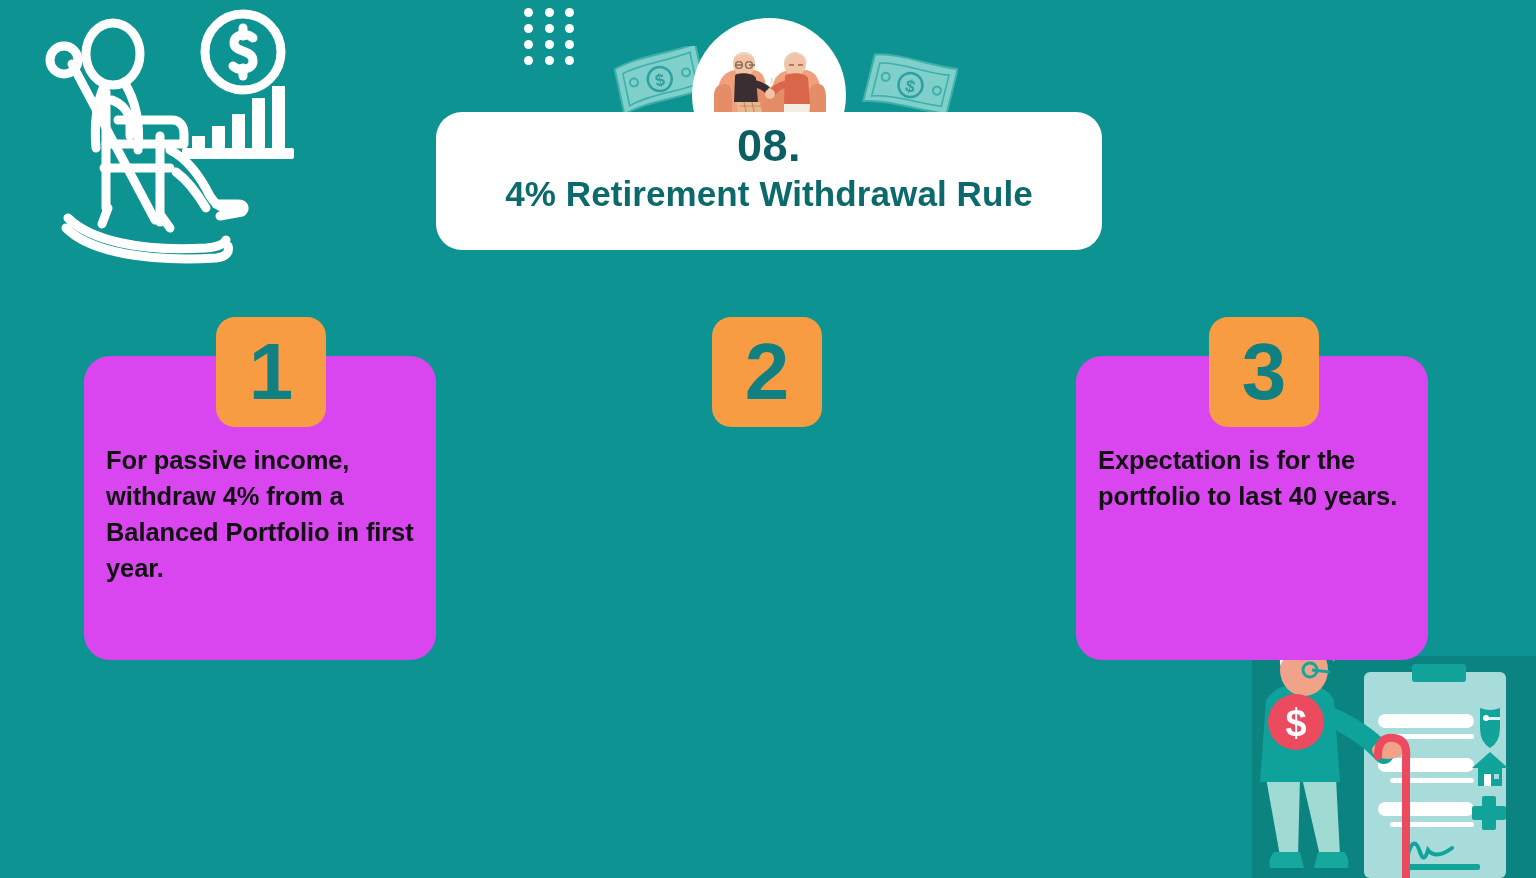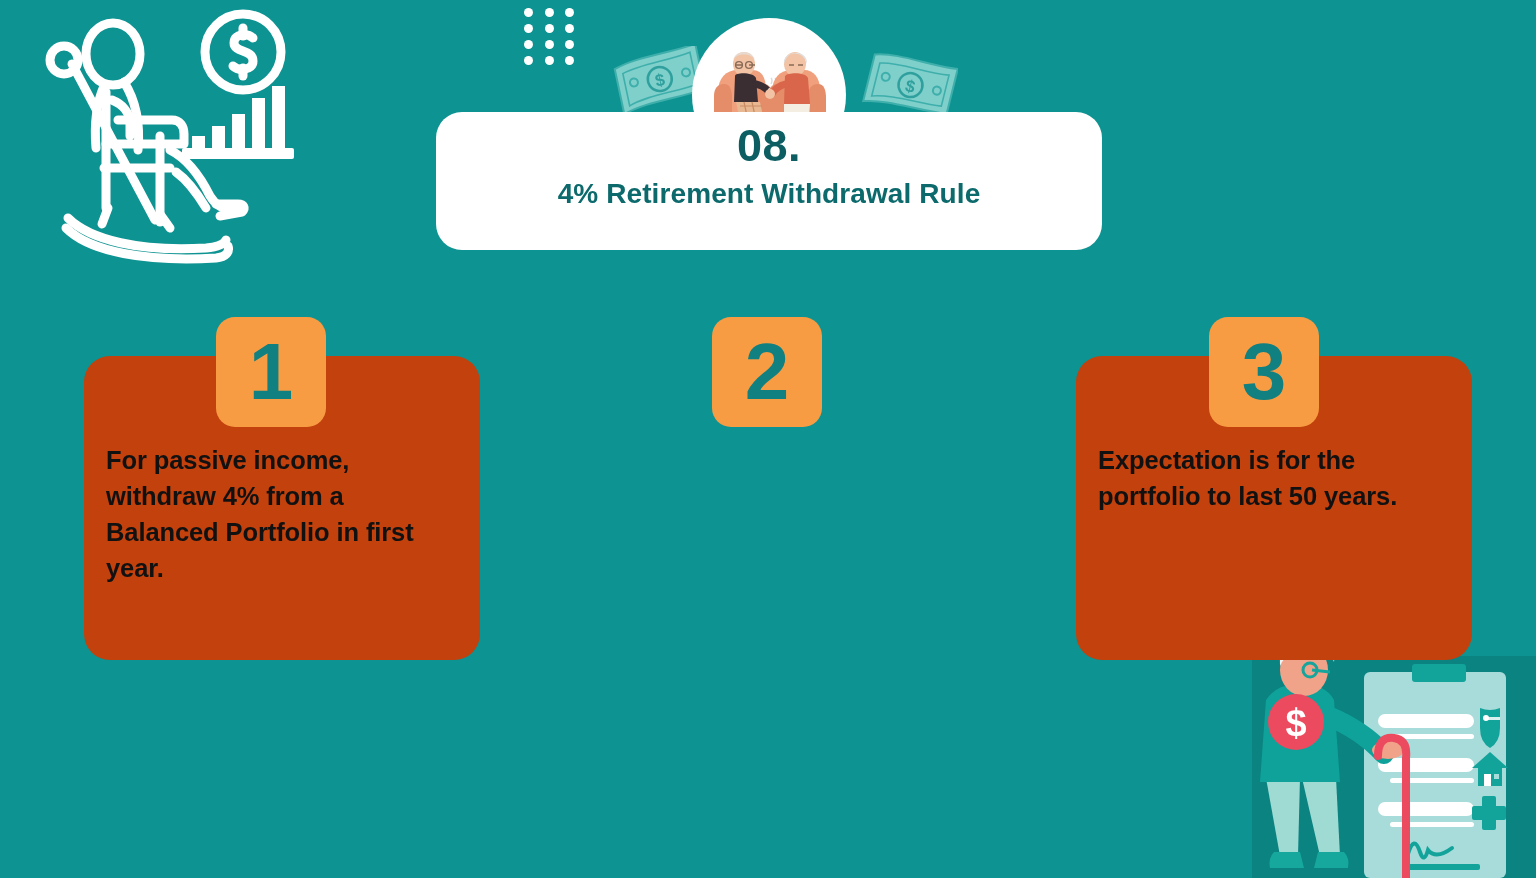--- a/index.html
+++ b/index.html
@@ -91,33 +91,33 @@
   }
   .title-number {
     color: #0C5E63;
     font-size: 45px;
     font-weight: bold;
     line-height: 48px;
     letter-spacing: 0.5px;
   }
   .title-heading {
     color: #0C6A6C;
-    font-size: 28px;
+    font-size: 35px;
     font-weight: bold;
     line-height: 47px;
     letter-spacing: 0.1px;
   }
 
   
   .card {
     position: absolute;
     top: 356px;
-    width: 396px;
+    width: 352px;
     height: 304px;
-    background: #c2410c;
+    background: #d946ef;
     border-radius: 26px;
     box-sizing: border-box;
     z-index: 4;
   }
   .card-1 { left: 84px; }
   .card-2 { left: 580px; }
   .card-3 { left: 1076px; }
 
   .card-body {
     position: absolute;
@@ -320,21 +320,21 @@
   </div>
 
   <div class="card card-1">
     <div class="card-body">For passive income, withdraw 4% from a Balanced Portfolio in first year.</div>
   </div>
   <div class="badge badge-1">1</div>
 
   <div class="badge badge-2">2</div>
 
   <div class="card card-3">
-    <div class="card-body">Expectation is for the portfolio to last 50 years.</div>
+    <div class="card-body">Expectation is for the portfolio to last 40 years.</div>
   </div>
   <div class="badge badge-3">3</div>
 
   <svg class="deco-senior-doc" viewBox="0 0 284 252" aria-hidden="true">
 
     <rect x="0" y="30" width="284" height="222" fill="#0A8381"></rect>
 
     <g>
       <rect x="112" y="46" width="142" height="206" rx="6" fill="#A8DCDA"></rect>
       <rect x="160" y="38" width="54" height="18" rx="3" fill="#12A39A"></rect>

